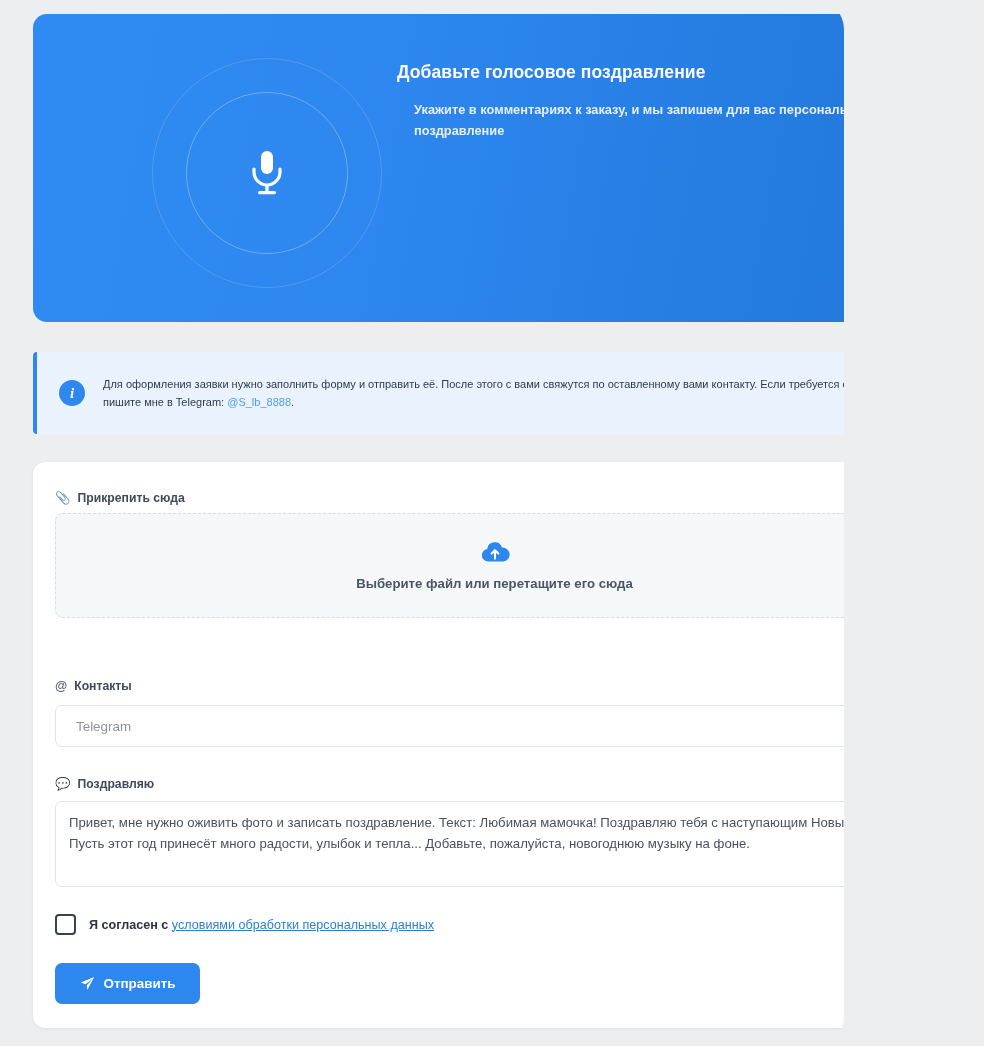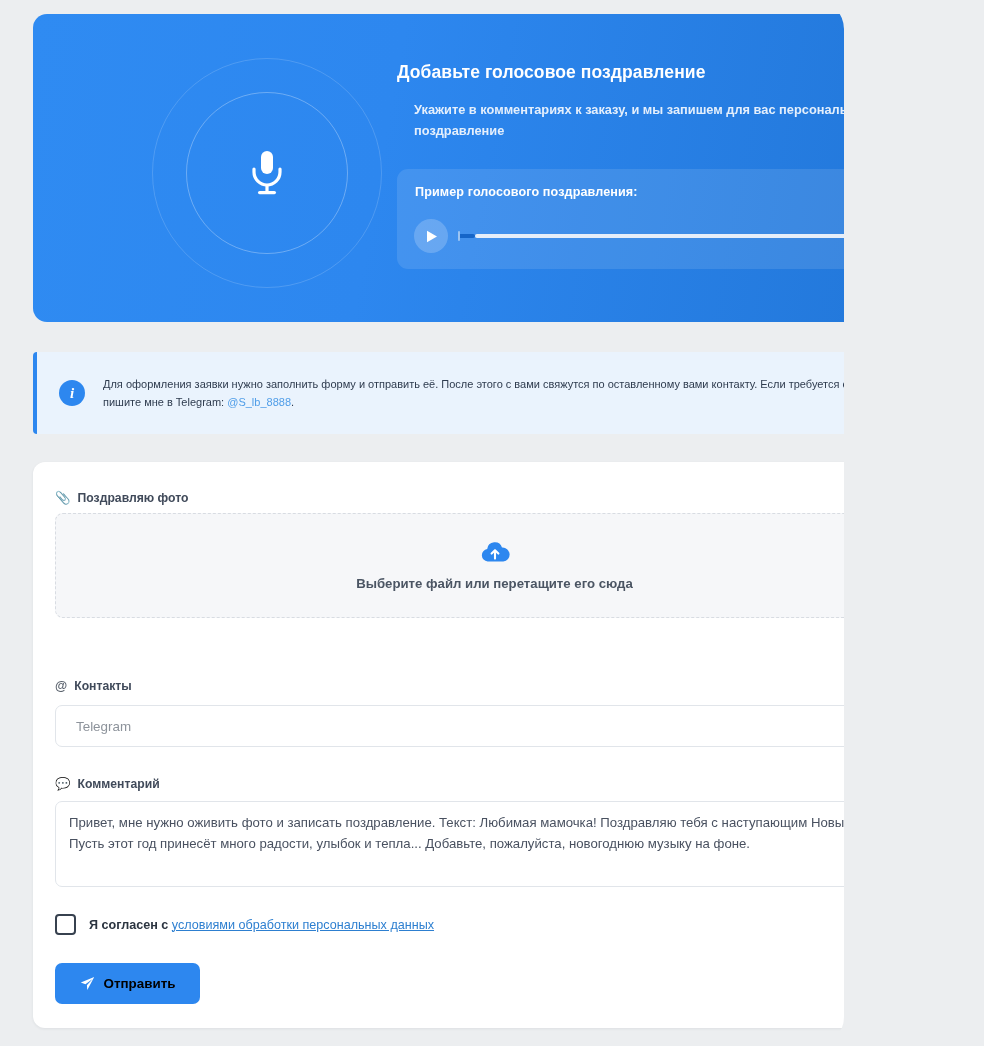--- a/index.html
+++ b/index.html
@@ -165,21 +165,21 @@
     width: 21px; height: 21px; border: 2px solid #37414f;
     border-radius: 4px; background: #fff; cursor: pointer; flex: 0 0 21px;
   }
   .agree-text { color: #2b3440; font-size: 12.6px; font-weight: bold; }
   .agree-link { color: #2d7fd0; text-decoration: underline; font-weight: normal; }
 
   .submit-btn {
     position: absolute; left: 55px; top: 963px;
     width: 145px; height: 41px;
     background: #2d87ef; border: none; border-radius: 7px;
-    color: #000000; font-family: "Liberation Sans", sans-serif;
+    color: #ffffff; font-family: "Liberation Sans", sans-serif;
     font-size: 13.4px; font-weight: bold; cursor: pointer;
     display: flex; align-items: center; justify-content: center; gap: 9px;
   }
   .submit-btn svg { width: 15px; height: 15px; display: block; }
 </style>
 </head>
 <body>
 
 <div class="page">
 
@@ -193,70 +193,54 @@
         <rect x="21.4" y="37" width="3.2" height="7" fill="#ffffff"></rect>
         <rect x="14" y="44" width="18" height="3.2" rx="1.6" fill="#ffffff"></rect>
       </svg>
     </div>
 
     <div class="banner-text">
       <h1 class="banner-title">Добавьте голосовое поздравление</h1>
       <p class="banner-sub">Укажите в комментариях к заказу, и мы запишем для вас персональное аудио поздравление</p>
     </div>
 
-    <div class="player">
-      <div class="player-label">Пример голосового поздравления:</div>
-      <div class="player-row">
-        <button class="play-btn">
-          <svg viewBox="0 0 12 13" xmlns="http://www.w3.org/2000/svg">
-            <path d="M1 0.8 L11 6.5 L1 12.2 Z" fill="#ffffff"></path>
-          </svg>
-        </button>
-        <div class="track-wrap">
-          <div class="track-knob"></div>
-          <div class="track-played" style="flex-basis: 4%;"></div>
-          <div class="track-rest"></div>
-        </div>
-        <div class="player-time">00:03</div>
-      </div>
-    </div>
   </section>
 
   <section class="info-banner">
     <div class="info-icon">i</div>
     <div class="info-text">
       <span>Для оформления заявки нужно заполнить форму и отправить её. После этого с вами свяжутся по оставленному вами контакту. Если требуется срочно, то пишите мне в Telegram: </span><a class="tg-link" href="#">@S_lb_8888</a><span>.</span>
     </div>
   </section>
 
   <section class="form-card"></section>
 
   <div class="field-label label-attach">
     <span class="gi">📎</span>
-    <span>Поздравляю фото</span>
+    <span>Прикрепить сюда</span>
   </div>
   <div class="dropzone">
     <div class="cloud-icon">
       <svg viewBox="0 0 30 24" xmlns="http://www.w3.org/2000/svg">
         <path d="M7.6 21.5 A6.3 6.3 0 0 1 7.2 9 A7.6 7.6 0 0 1 22 7.6 A5.9 5.9 0 0 1 23.3 21.5 Z" fill="#2d87ef"></path>
         <path d="M15 18.6 V10.4 M11.6 13.6 L15 10.2 L18.4 13.6" stroke="#ffffff" stroke-width="2.1" fill="none" stroke-linecap="round" stroke-linejoin="round"></path>
       </svg>
     </div>
     <div class="dropzone-text">Выберите файл или перетащите его сюда</div>
   </div>
 
   <div class="field-label label-contacts">
     <span class="gi" style="color:#5b636e;">@</span>
     <span>Контакты</span>
   </div>
   <input class="text-input" type="text" placeholder="Telegram" style="">
 
   <div class="field-label label-comment">
     <span class="gi" style="color:#5b636e;">💬</span>
-    <span>Комментарий</span>
+    <span>Поздравляю</span>
   </div>
   <textarea class="textarea" placeholder="" style="">Привет, мне нужно оживить фото и записать поздравление. Текст: Любимая мамочка! Поздравляю тебя с наступающим Новым годом. Пусть этот год принесёт много радости, улыбок и тепла... Добавьте, пожалуйста, новогоднюю музыку на фоне.</textarea>
 
   <div class="agree-row">
     <div class="checkbox"></div>
     <div class="agree-text">
       <span>Я согласен с </span><a class="agree-link" href="#">условиями обработки персональных данных</a>
     </div>
   </div>
 

